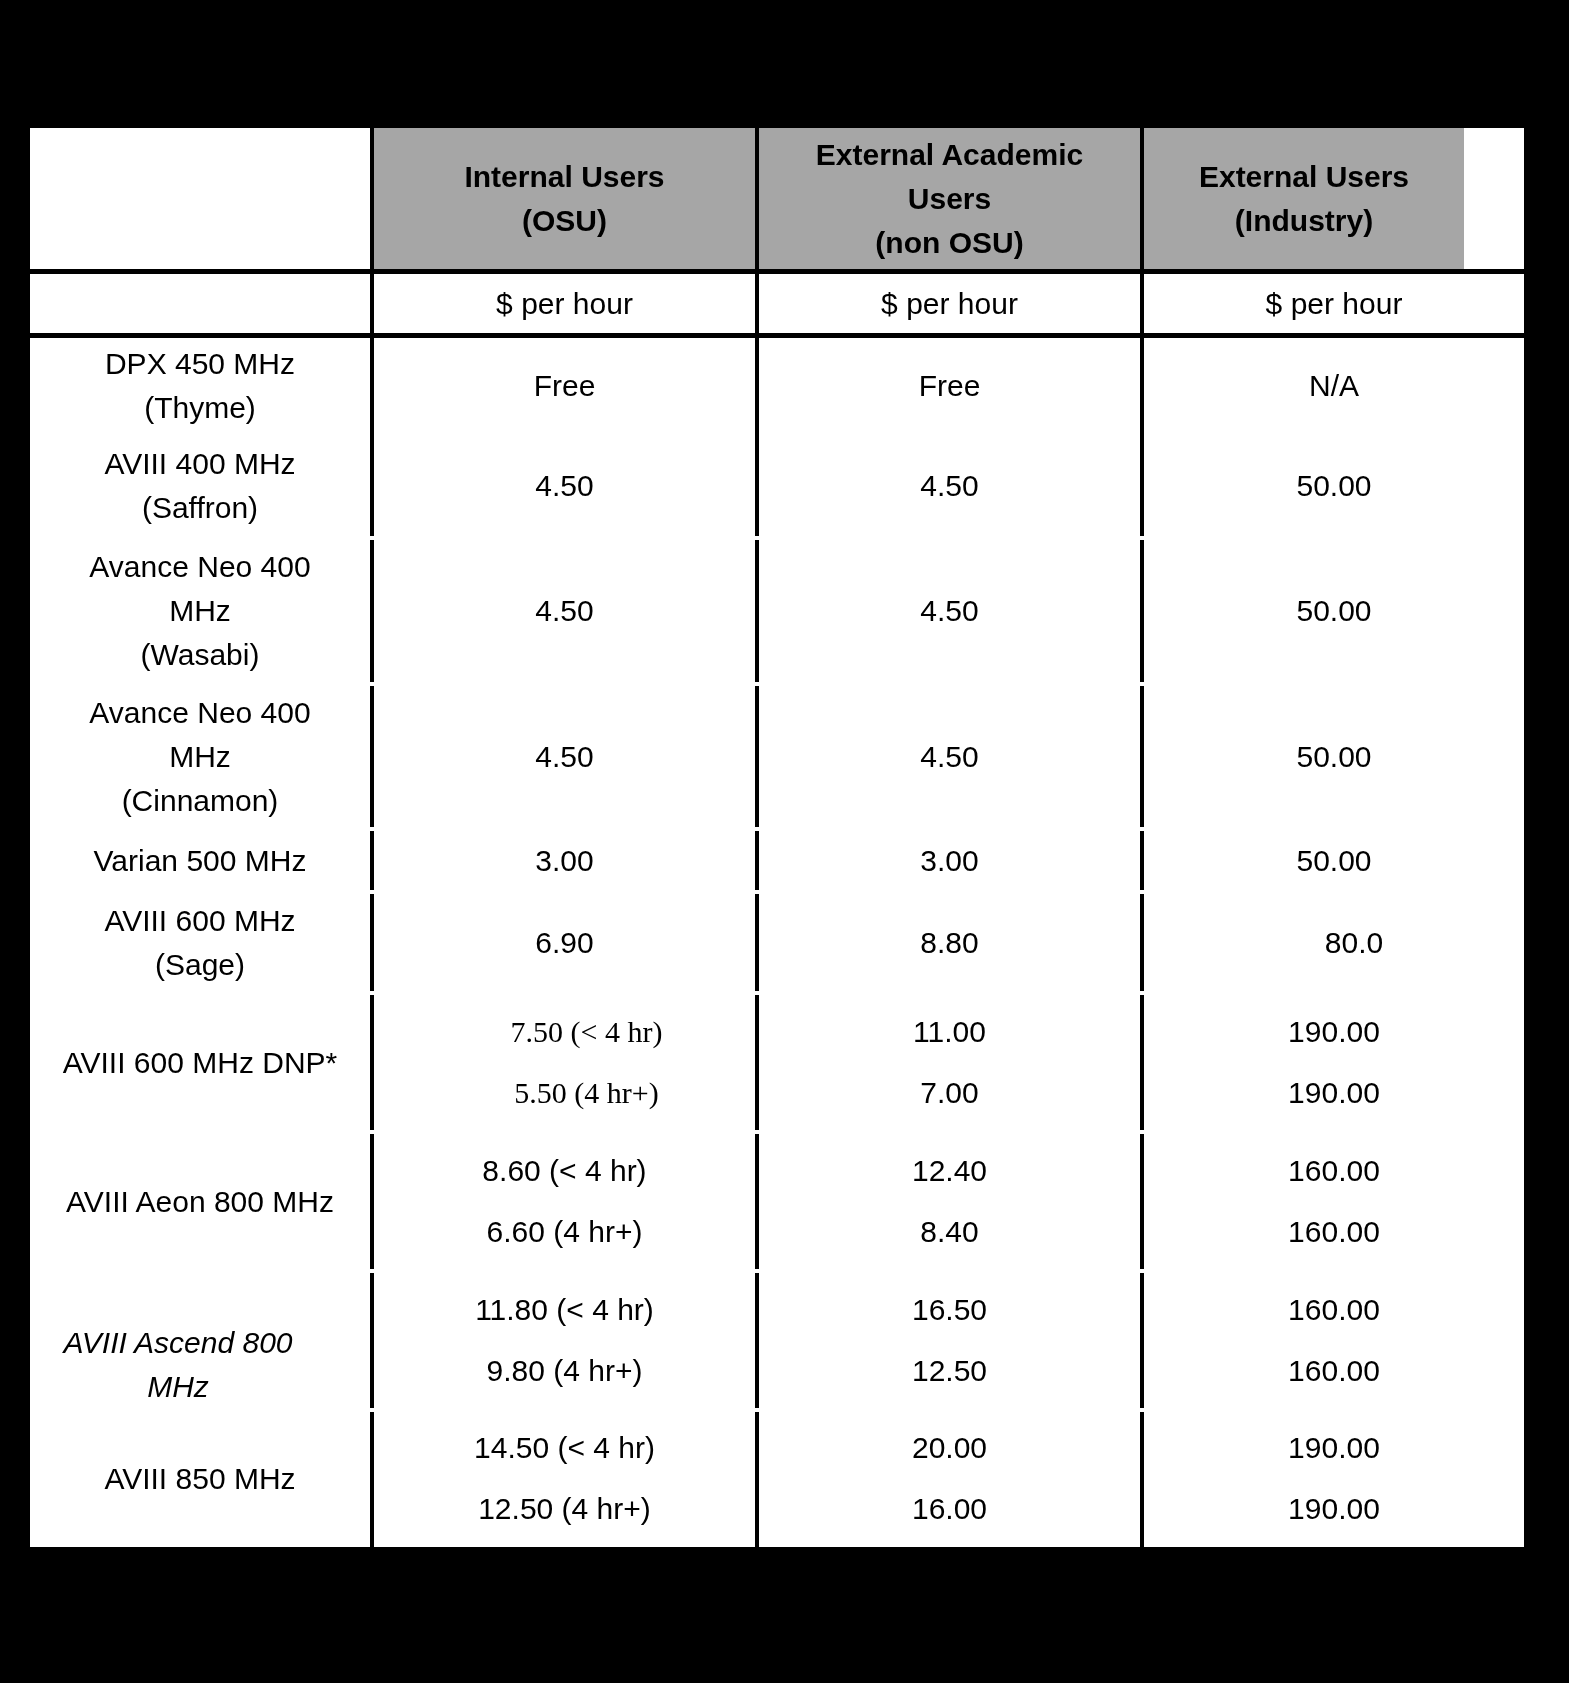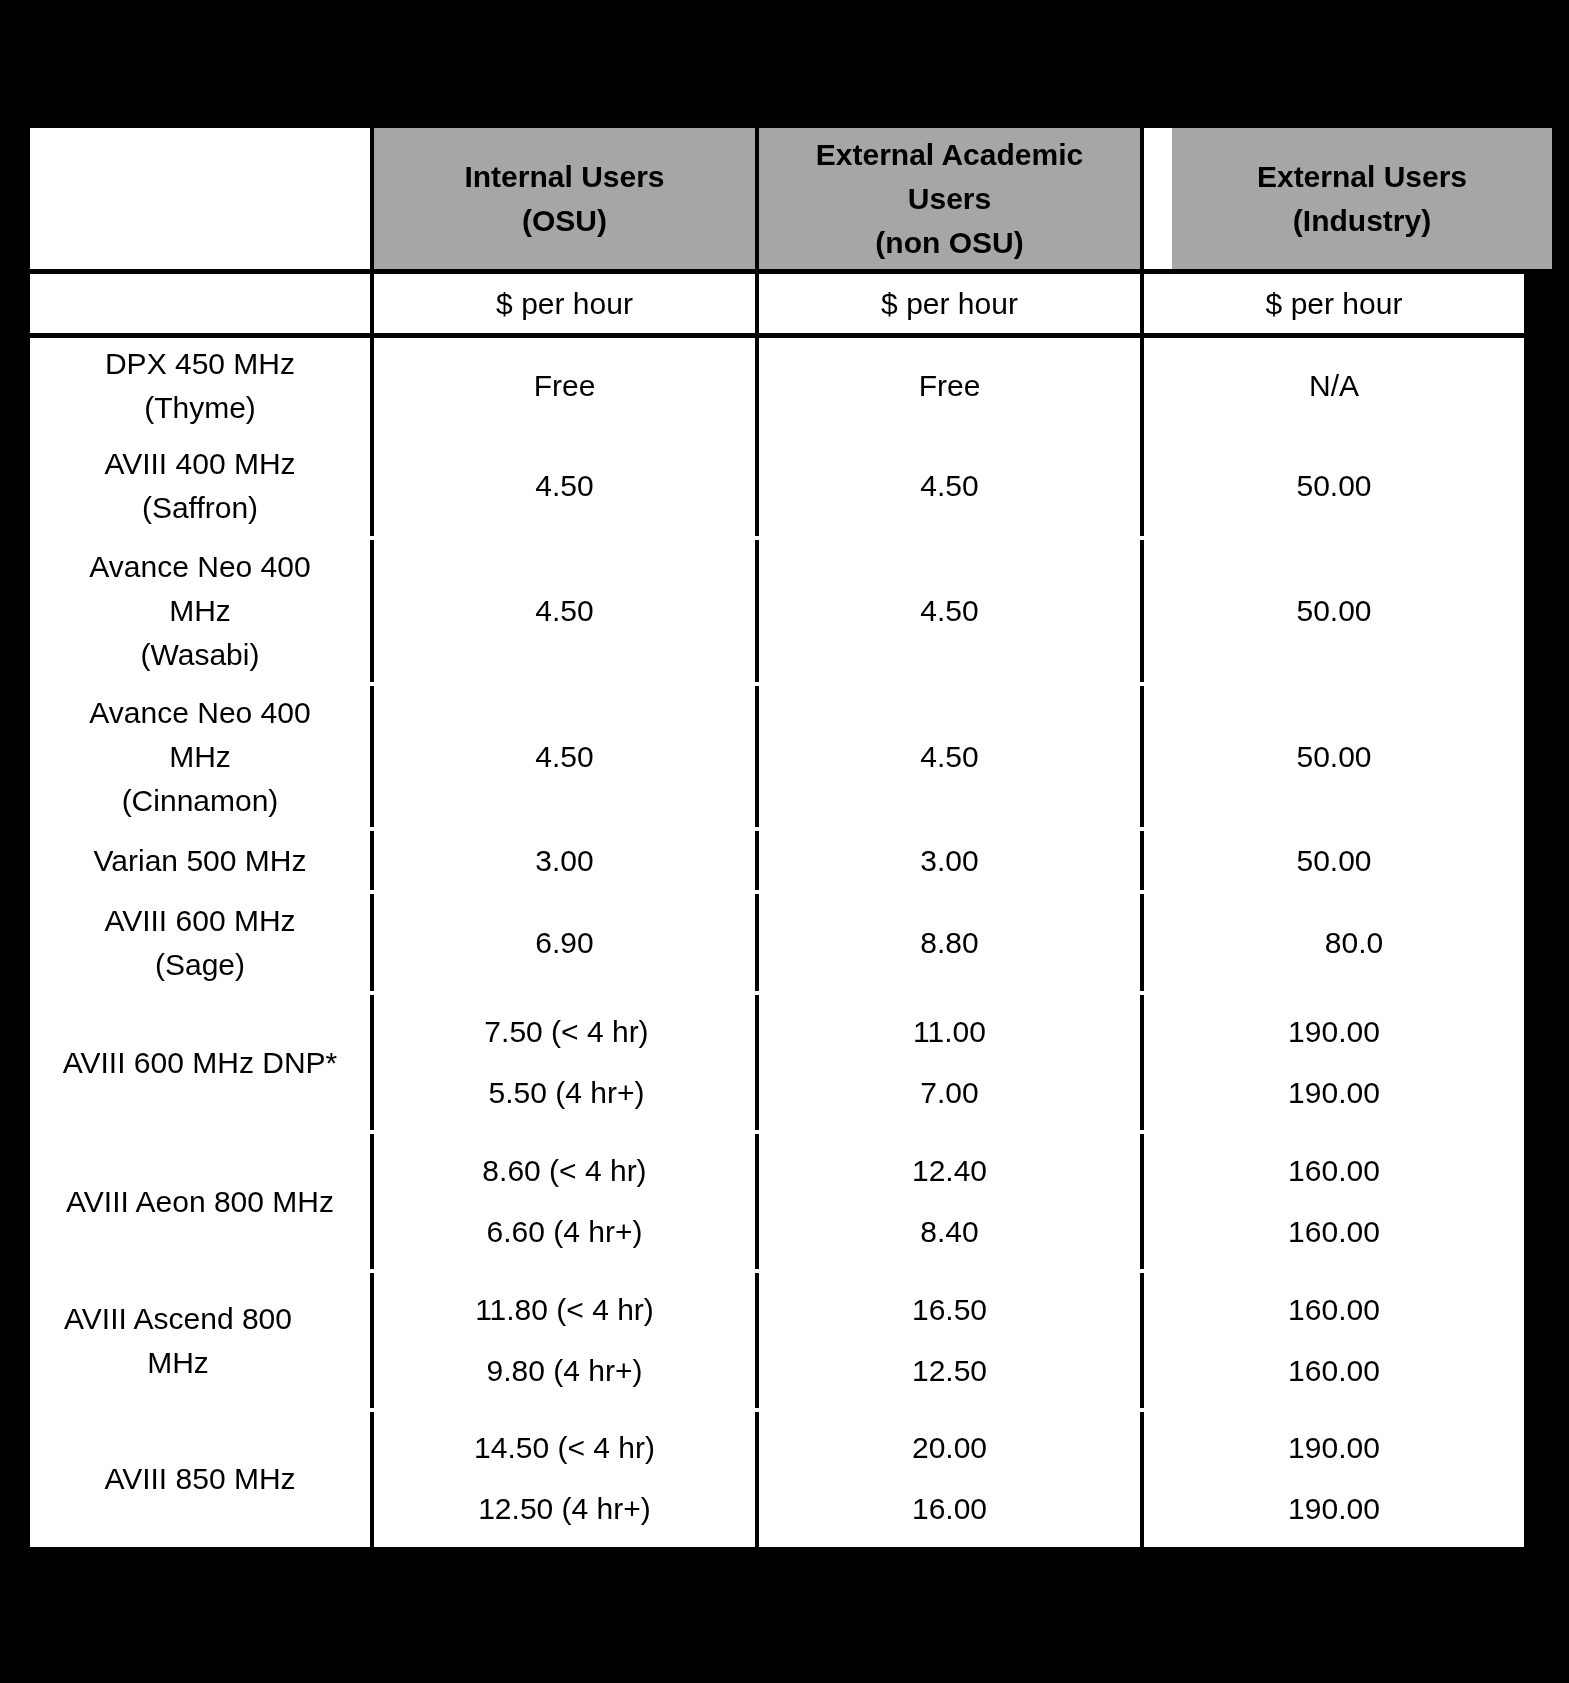--- a/index.html
+++ b/index.html
@@ -40,21 +40,21 @@
 
   <div class="cell hdr" style="left:344px;top:0;width:381px;height:141px;">
     <span>Internal Users</span>
     <span>(OSU)</span>
   </div>
   <div class="cell hdr" style="left:729px;top:0;width:381px;height:141px;">
     <span>External Academic</span>
     <span>Users</span>
     <span>(non OSU)</span>
   </div>
-  <div class="cell hdr" style="left:1114px;top:0;width:380px;height:141px;margin-left:28px;">
+  <div class="cell hdr" style="left:1114px;top:0;width:320px;height:141px;">
     <span>External Users</span>
     <span>(Industry)</span>
   </div>
 
   <div class="hline" style="top:141px;"></div>
 
   <div class="cell" style="left:0;top:146px;width:340px;height:59px;">
     <span></span>
   </div>
   <div class="cell" style="left:344px;top:146px;width:381px;height:59px;">
@@ -161,21 +161,21 @@
       </div>
       <div class="cell" style="left: 1114px; top: 764px; width: 380px; height: 101px; padding-left: 40px;">
         <span>80.0</span>
       </div>
       <div class="gap" style="left: 340px; top: 762px;"></div>
       <div class="gap" style="left: 725px; top: 762px;"></div>
       <div class="gap" style="left: 1110px; top: 762px;"></div>
       <div class="cell" style="left: 0px; top: 865px; width: 340px; height: 139px;">
         <span>AVIII 600 MHz DNP*</span>
       </div>
-      <div class="cell" style="left: 328px; top: 865px; width: 417px; height: 139px;">
+      <div class="cell" style="left: 348px; top: 865px; width: 417px; height: 139px; font-family: Liberation Serif, serif;">
         <div class="pair">
           <span>7.50 (&lt; 4 hr)</span>
           <span>5.50 (4 hr+)</span>
         </div>
       </div>
       <div class="cell" style="left: 729px; top: 865px; width: 381px; height: 139px;">
         <div class="pair">
           <span>11.00</span>
           <span>7.00</span>
         </div>
@@ -206,21 +206,21 @@
       </div>
       <div class="cell" style="left: 1114px; top: 1004px; width: 380px; height: 139px;">
         <div class="pair">
           <span>160.00</span>
           <span>160.00</span>
         </div>
       </div>
       <div class="gap" style="left: 340px; top: 1002px;"></div>
       <div class="gap" style="left: 725px; top: 1002px;"></div>
       <div class="gap" style="left: 1110px; top: 1002px;"></div>
-      <div class="cell" style="left: 0px; top: 1143px; width: 296px; height: 139px;">
+      <div class="cell" style="left: 0px; top: 1167px; width: 296px; height: 139px; font-style: italic;">
         <span>AVIII Ascend 800</span>
         <span>MHz</span>
       </div>
       <div class="cell" style="left: 344px; top: 1143px; width: 381px; height: 139px;">
         <div class="pair">
           <span>11.80 (&lt; 4 hr)</span>
           <span>9.80 (4 hr+)</span>
         </div>
       </div>
       <div class="cell" style="left: 729px; top: 1143px; width: 381px; height: 139px;">

